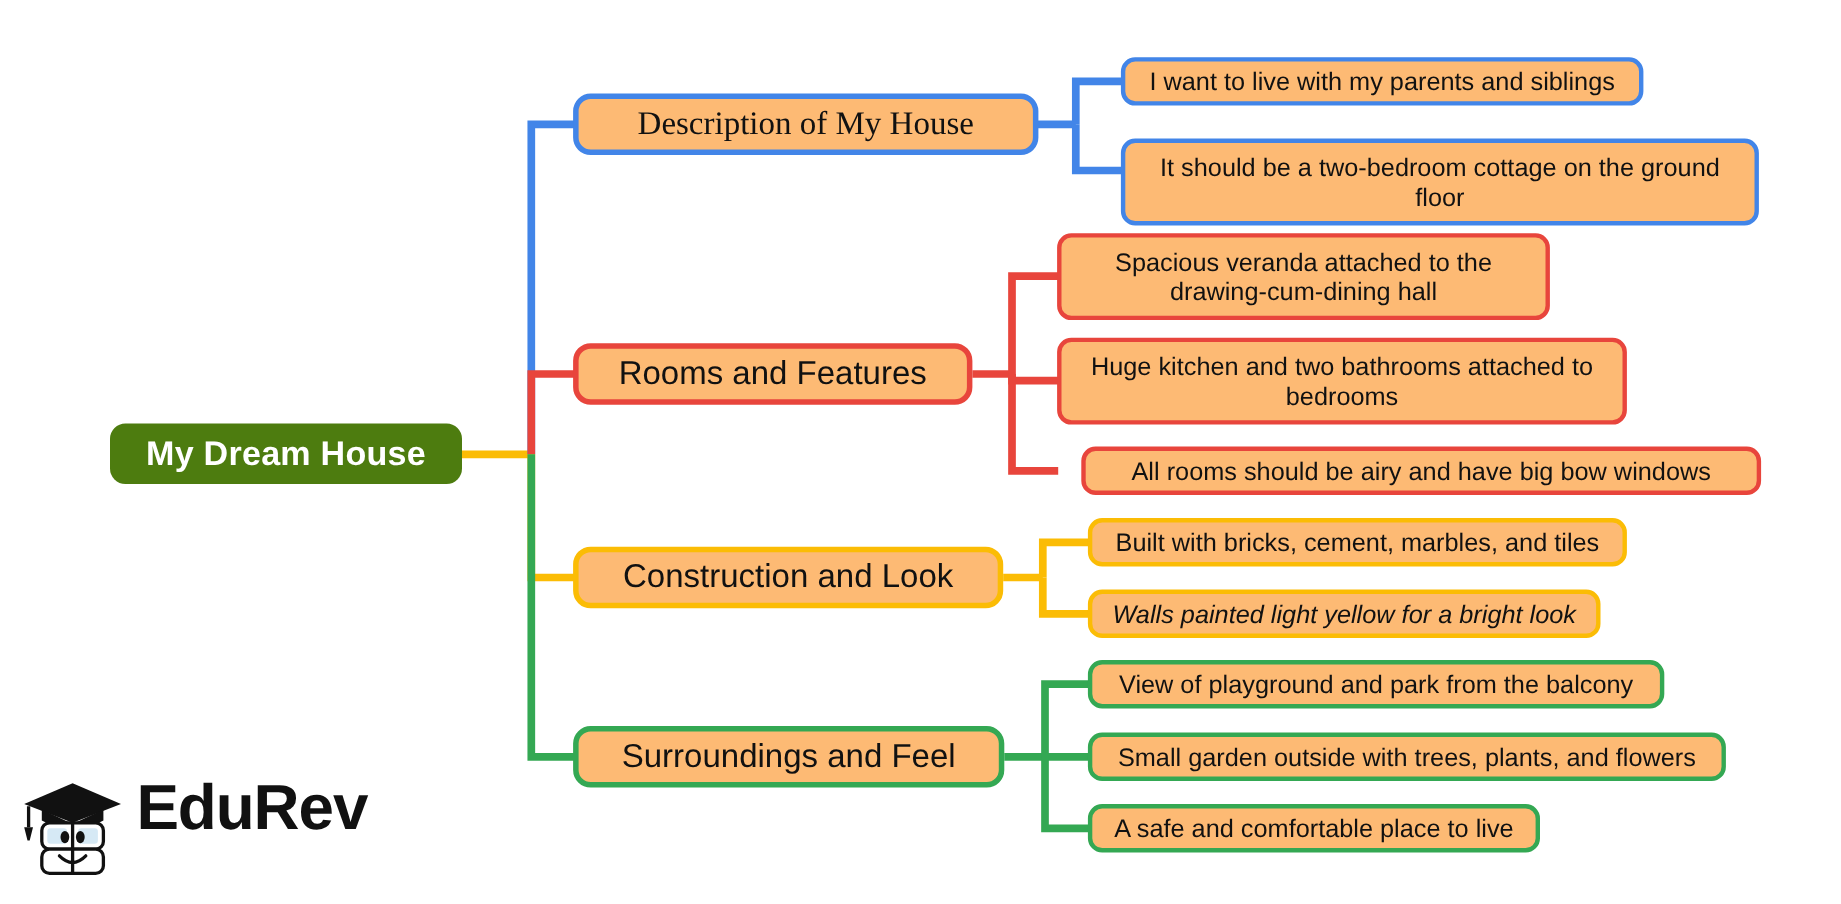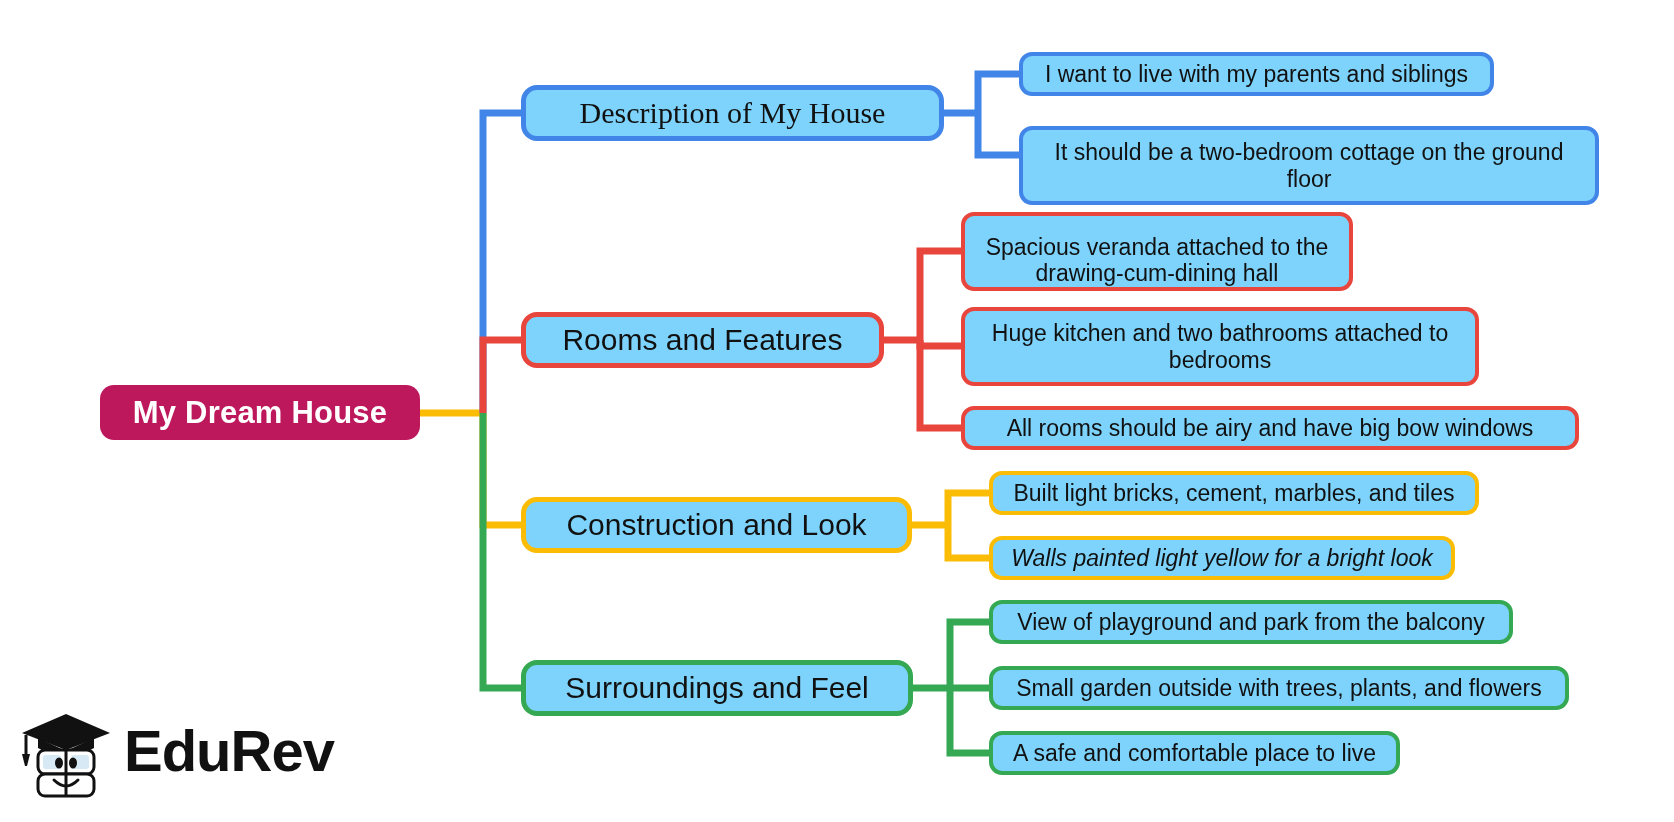--- a/index.html
+++ b/index.html
@@ -23,27 +23,27 @@
     height: 822px;
     pointer-events: none;
   }
   .node {
     position: absolute;
     box-sizing: border-box;
     display: flex;
     align-items: center;
     justify-content: center;
     text-align: center;
-    background: #7dd3fc;
+    background: #fdba74;
     border-style: solid;
     line-height: 1.16;
     color: #111111;
   }
   .node-root {
-    background: #be185d;
+    background: #4d7c0f;
     color: #ffffff;
     border: none;
     border-radius: 14px;
     font-size: 31px;
     font-weight: bold;
     letter-spacing: 0.2px;
   }
   .node-branch {
     border-width: 5px;
     border-radius: 16px;
@@ -58,21 +58,21 @@
     font-weight: normal;
     padding: 0 12px;
   }
   .logo {
     position: absolute;
     left: 18px;
     top: 706px;
     width: 320px;
     height: 96px;
     display: flex;
-    align-items: center;
+    align-items: flex-start;
     gap: 10px;
   }
   .logo-mark {
     width: 96px;
     height: 92px;
     flex: none;
   }
   .logo-text {
     font-family: "Liberation Sans", sans-serif;
     font-size: 58px;
@@ -125,35 +125,35 @@
   <div class="node node-leaf" style="left:1019px; top:52px; width:475px; height:44px; border-color:#4285e8;">
     <span>I want to live with my parents and siblings</span>
   </div>
   <div class="node node-leaf" style="left:1019px; top:126px; width:580px; height:79px; border-color:#4285e8;">
     <span>It should be a two-bedroom cottage on the ground floor</span>
   </div>
 
   <div class="node node-branch" style="left:521px; top:312px; width:363px; height:56px; border-color:#e8453c;">
     <span>Rooms and Features</span>
   </div>
-  <div class="node node-leaf" style="left:961px; top:212px; width:392px; height:79px; border-color:#e8453c;align-items:flex-end;">
+  <div class="node node-leaf" style="left:961px; top:212px; width:448px; height:79px; border-color:#e8453c;">
     <span>Spacious veranda attached to the drawing-cum-dining hall</span>
   </div>
   <div class="node node-leaf" style="left:961px; top:307px; width:518px; height:79px; border-color:#e8453c;">
     <span>Huge kitchen and two bathrooms attached to bedrooms</span>
   </div>
-  <div class="node node-leaf" style="left:961px; top:406px; width:618px; height:44px; border-color:#e8453c;align-items:center;">
+  <div class="node node-leaf" style="left:983px; top:406px; width:618px; height:44px; border-color:#e8453c;align-items:center;">
     <span>All rooms should be airy and have big bow windows</span>
   </div>
 
   <div class="node node-branch" style="left:521px; top:497px; width:391px; height:56px; border-color:#fbbc05;">
     <span>Construction and Look</span>
   </div>
   <div class="node node-leaf" style="left:989px; top:471px; width:490px; height:44px; border-color:#fbbc05;">
-    <span>Built light bricks, cement, marbles, and tiles</span>
+    <span>Built with bricks, cement, marbles, and tiles</span>
   </div>
   <div class="node node-leaf" style="left:989px; top:536px; width:466px; height:44px; border-color:#fbbc05;font-style:italic;">
     <span>Walls painted light yellow for a bright look</span>
   </div>
 
   <div class="node node-branch" style="left:521px; top:660px; width:392px; height:56px; border-color:#34a853;">
     <span>Surroundings and Feel</span>
   </div>
   <div class="node node-leaf" style="left:989px; top:600px; width:524px; height:44px; border-color:#34a853;">
     <span>View of playground and park from the balcony</span>

